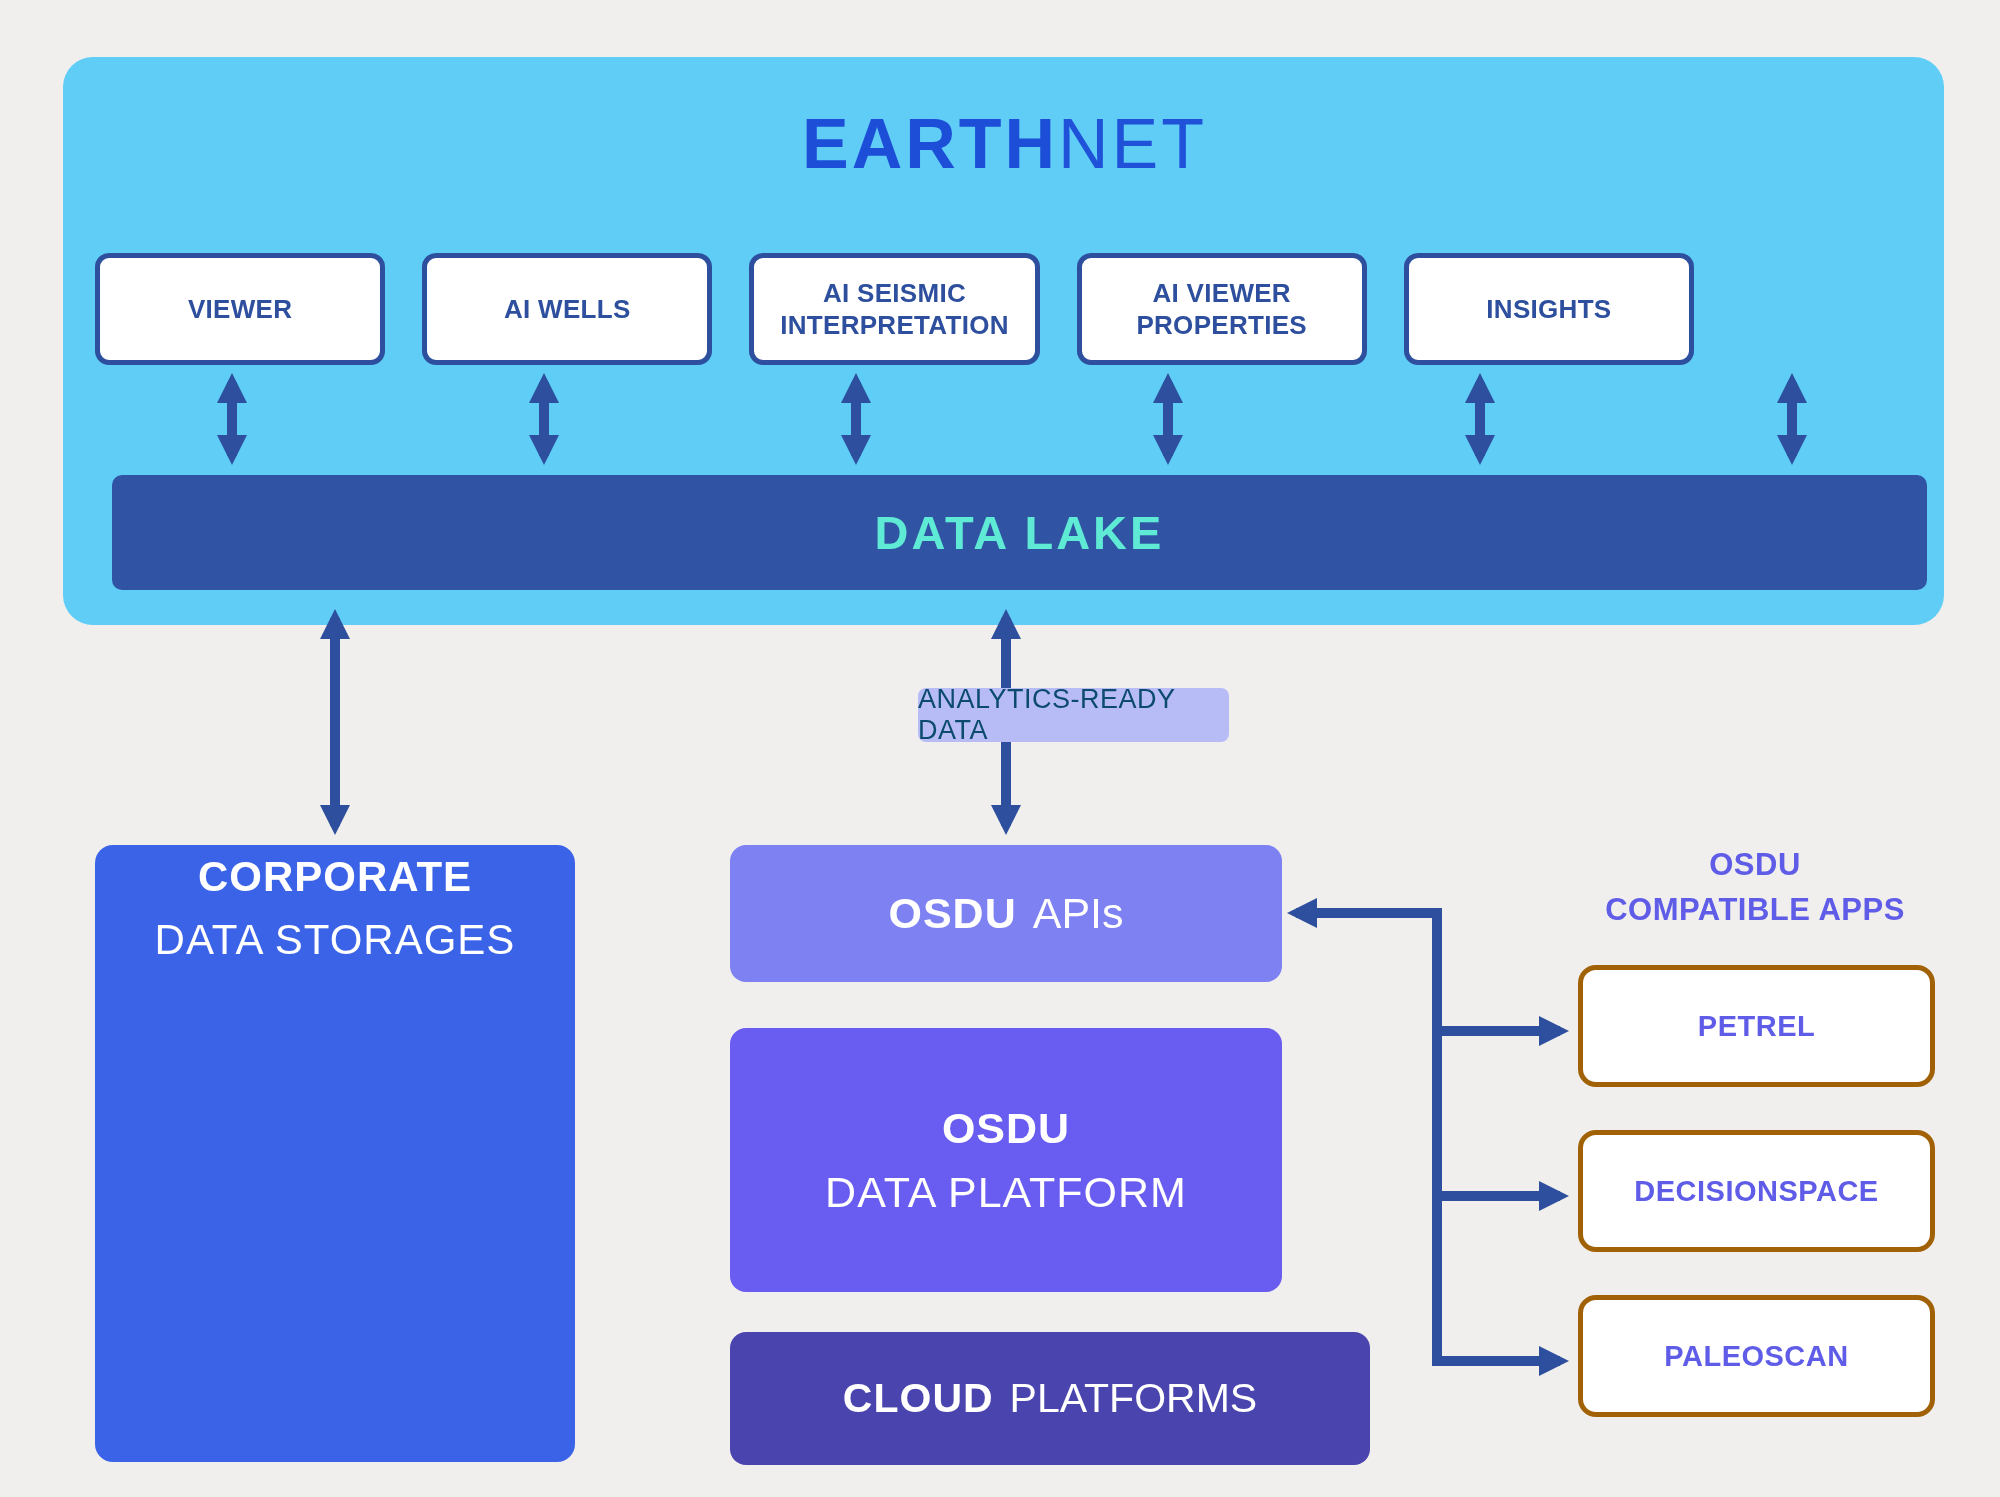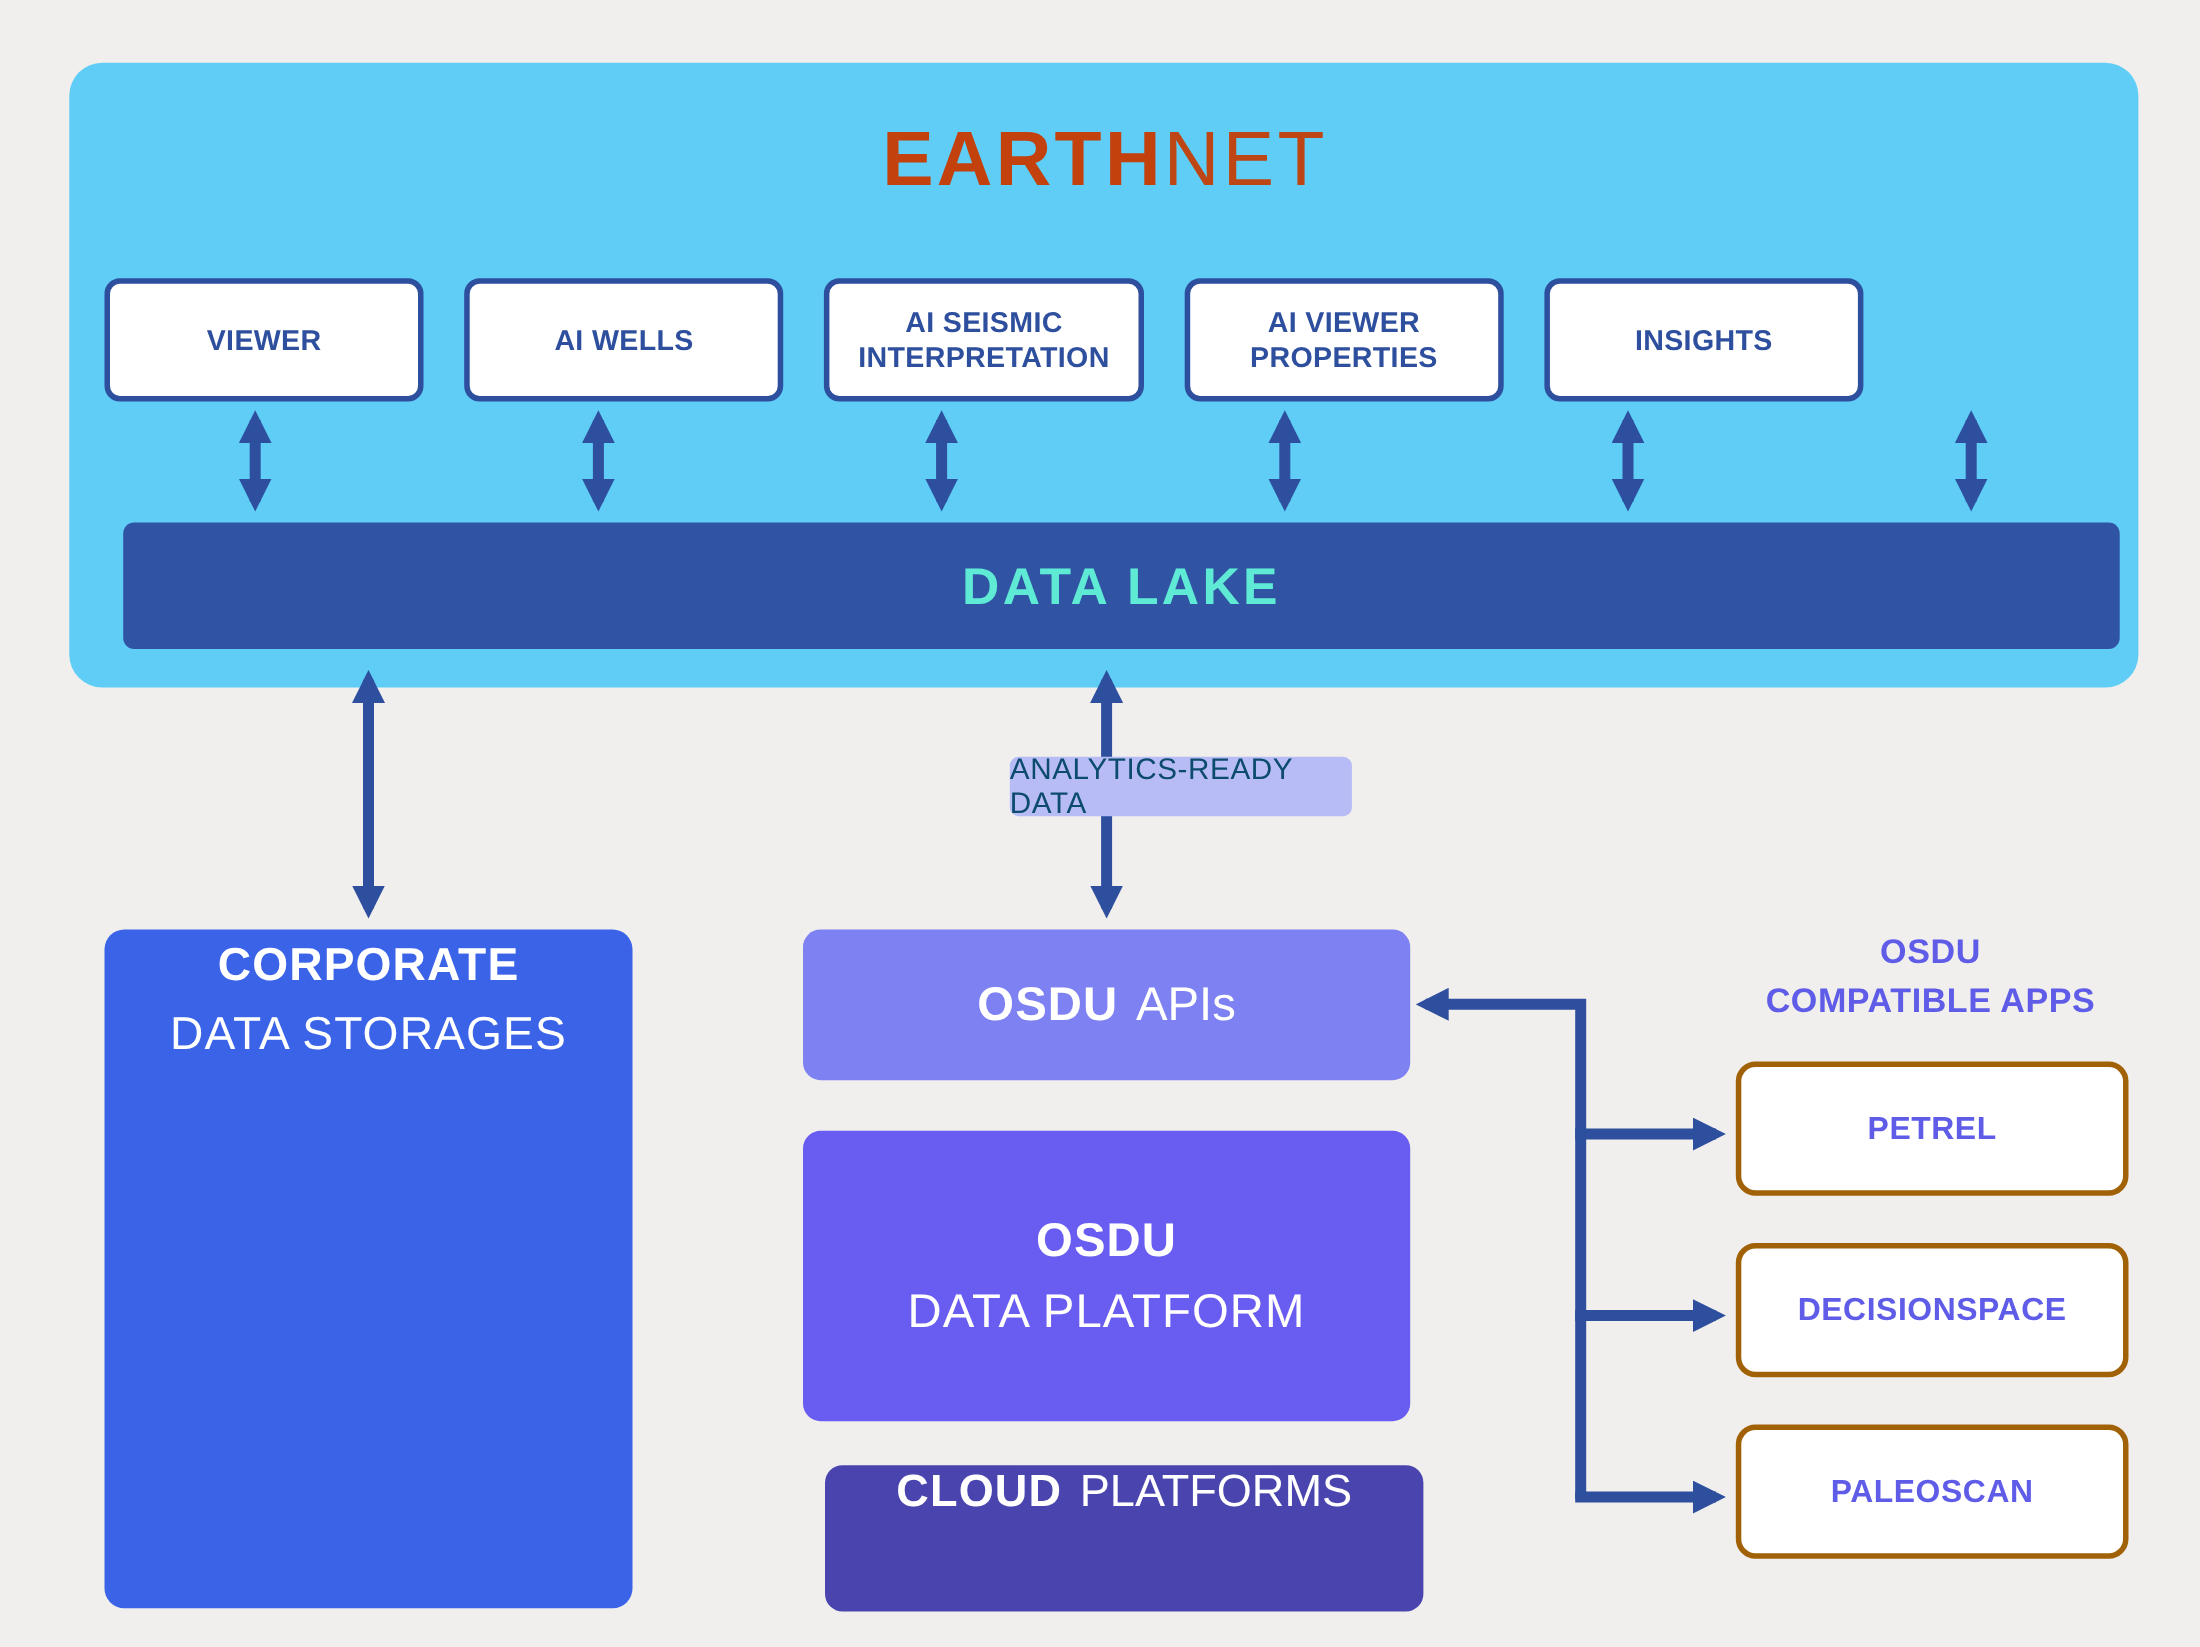--- a/index.html
+++ b/index.html
@@ -12,21 +12,21 @@
   }
   .abs { position:absolute; }
 
   
   .earthnet-panel {
     left:63px; top:57px; width:1881px; height:568px;
     background:#5FCDF6; border-radius:30px;
   }
   .earthnet-title {
     left:63px; top:104px; width:1883px;
-    text-align:center; font-size:70px; color:#c2410c; letter-spacing:3px;
+    text-align:center; font-size:70px; color:#1d4ed8; letter-spacing:3px;
     z-index:1;
   }
   .earthnet-title .t-bold { font-weight:700; }
   .earthnet-title .t-light { font-weight:300; opacity:.96; }
 
   .app-row {
     left:95px; top:253px; width:1599px; height:112px;
     display:flex; gap:37px; z-index:1;
   }
   .app-box {
@@ -82,23 +82,23 @@
     left:730px; top:1028px; width:552px; height:264px;
     background:#695CF0; border-radius:16px;
     display:flex; flex-direction:column; align-items:center; justify-content:center;
     color:#FFFFFF; font-size:43px; line-height:1.5; letter-spacing:1px;
     text-align:center; z-index:1;
   }
   .osdu-platform .line1 { font-weight:700; }
   .osdu-platform .line2 { font-weight:300; }
 
   .cloud-platforms {
-    left:750px; top:1332px; width:544px; height:133px;
+    left:730px; top:1332px; width:640px; height:133px;
     background:#4A44AE; border-radius:16px;
-    display:flex; align-items:flex-start; justify-content:center;
+    display:flex; align-items:center; justify-content:center;
     color:#FFFFFF; font-size:41px; z-index:1;
   }
   .cloud-platforms .t-bold { font-weight:700; letter-spacing:1px; }
   .cloud-platforms .t-light { font-weight:300; margin-left:16px; }
 
   
   .compat-title {
     left:1540px; top:843px; width:430px;
     text-align:center; color:#5F5CE8; font-weight:700;
     font-size:31px; line-height:1.45; letter-spacing:.5px; z-index:1;

